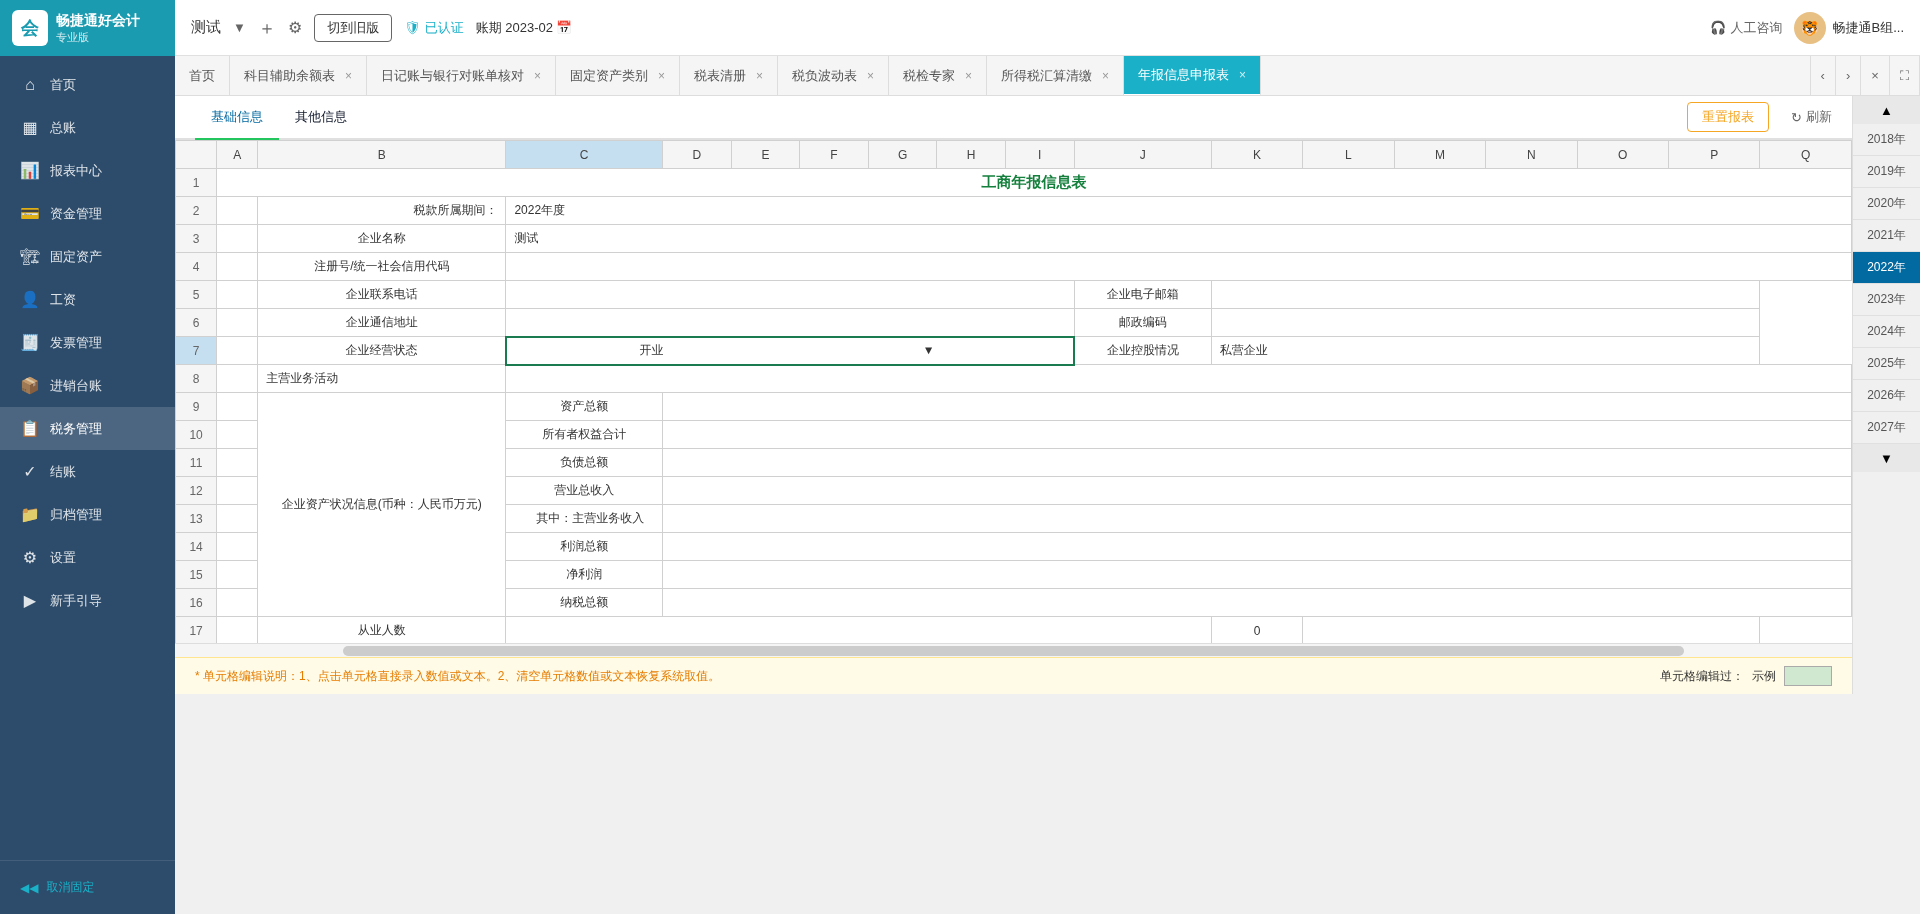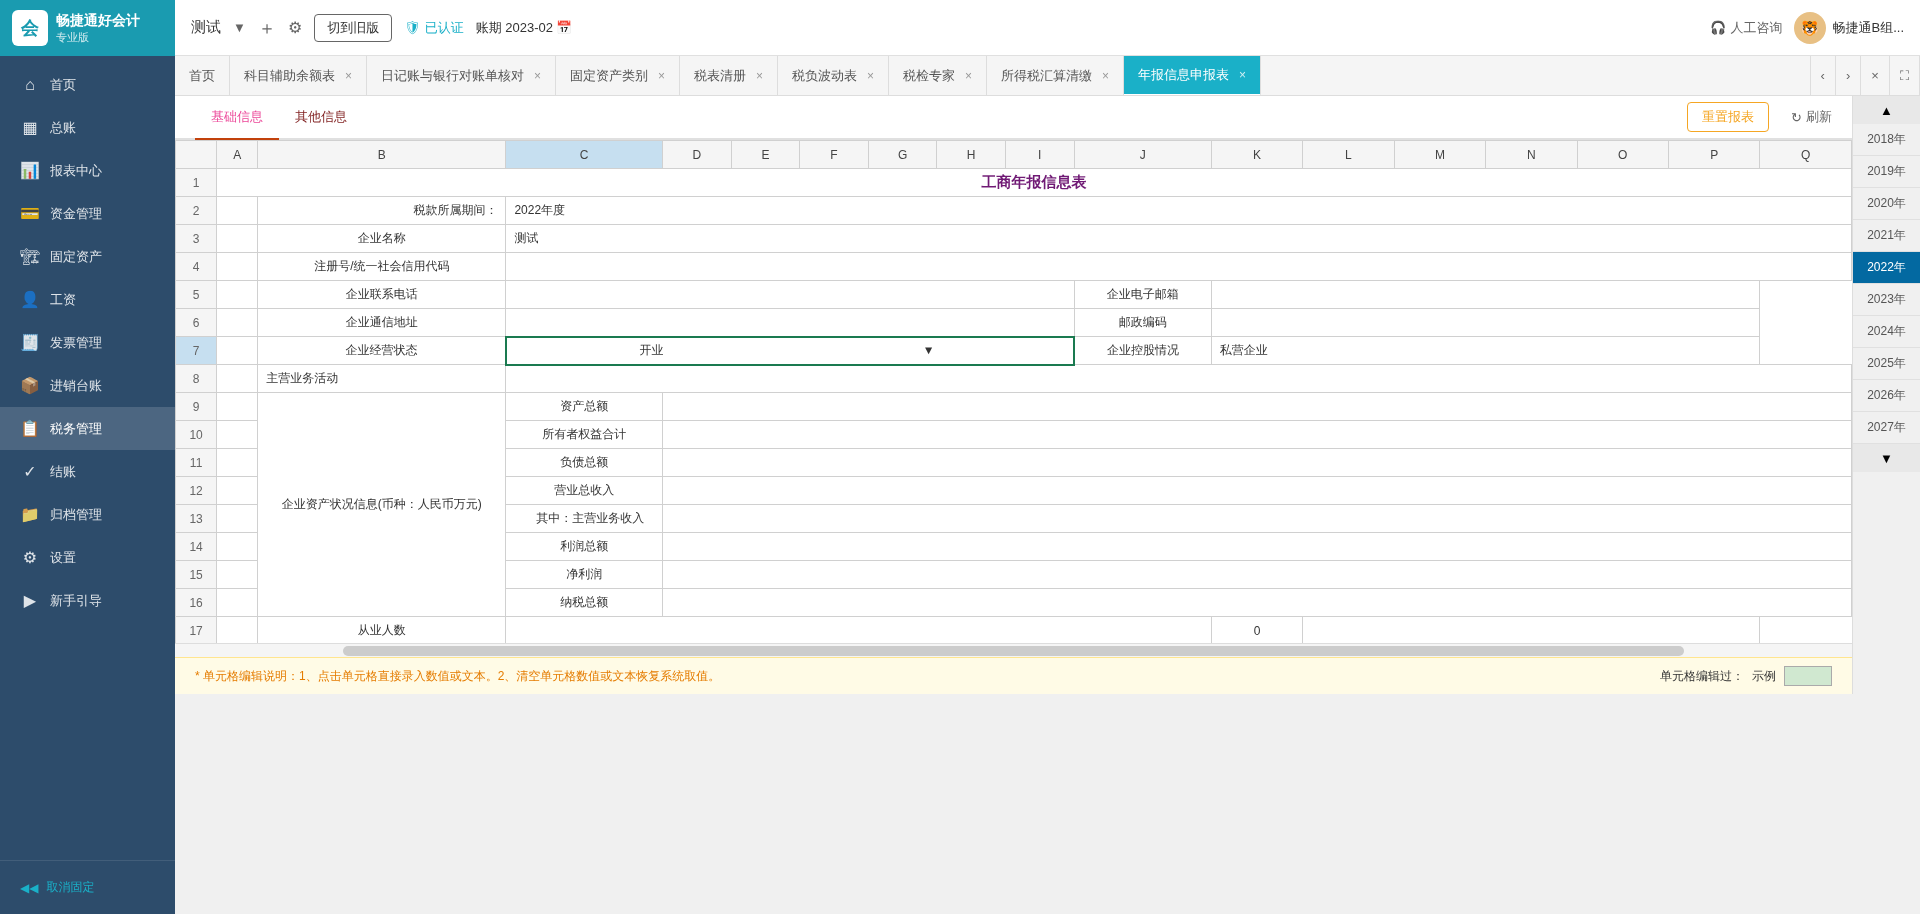--- a/index.html
+++ b/index.html
@@ -46,21 +46,21 @@
     .tab-nav-btn { padding: 0 10px; height: 40px; display: flex; align-items: center; color: #666; cursor: pointer; border-right: 1px solid #ddd; }
 
     
     .content { flex: 1; display: flex; overflow: hidden; }
 
     
     .form-area { flex: 1; background: white; display: flex; flex-direction: column; overflow: hidden; }
 
     
     .sub-tabs { display: flex; align-items: center; padding: 0 20px; border-bottom: 2px solid #e0e0e0; height: 44px; flex-shrink: 0; }
-    .sub-tab { padding: 0 16px; height: 44px; display: flex; align-items: center; cursor: pointer; font-size: 13px; color: #7f1d1d; border-bottom: 2px solid transparent; margin-bottom: -2px; }
+    .sub-tab { padding: 0 16px; height: 44px; display: flex; align-items: center; cursor: pointer; font-size: 13px; color: #0f172a; border-bottom: 2px solid transparent; margin-bottom: -2px; }
     .sub-tab.active { color: #1ab0c8; border-bottom: 2px solid #1ab0c8; }
     .sub-tab-actions { margin-left: auto; display: flex; gap: 22px; }
     .reset-btn { border: 1px solid #f5a623; color: #f5a623; border-radius: 4px; padding: 5px 14px; cursor: pointer; font-size: 13px; background: white; }
     .refresh-btn { display: flex; align-items: center; gap: 4px; color: #666; cursor: pointer; font-size: 13px; }
 
     
     .spreadsheet-wrapper { flex: 1; overflow: auto; position: relative; }
     .spreadsheet { border-collapse: collapse; min-width: 100%; }
     .spreadsheet th, .spreadsheet td { border: 1px solid #d0d0d0; font-size: 12px; white-space: nowrap; }
 
@@ -91,21 +91,21 @@
 
     
     .dropdown-cell { display: flex; align-items: center; justify-content: center; }
     .dropdown-cell span { flex: 1; text-align: center; }
     .dropdown-arrow { color: #333; margin-left: 4px; }
 
     
     .h-scroll { height: 14px; background: #f5f5f5; border-top: 1px solid #ddd; position: relative; }
     .h-scroll-thumb { position: absolute; left: 10%; width: 80%; top: 2px; height: 10px; background: #ccc; border-radius: 5px; }
 
-    .title-row-cell { background: white; text-align: center; font-size: 14px; font-weight: bold; color: #701a75; }
+    .title-row-cell { background: white; text-align: center; font-size: 14px; font-weight: bold; color: #15803d; }
   </style>
 </head>
 <body>
 
 <div class="sidebar">
   <div class="sidebar-logo">
     <div class="sidebar-logo-icon">会</div>
     <div>
       <div class="sidebar-logo-text">畅捷通好会计</div>
       <div class="sidebar-logo-sub">专业版</div>
@@ -243,21 +243,21 @@
       <div class="tab-nav-btn">›</div>
       <div class="tab-nav-btn">×</div>
       <div class="tab-nav-btn">⛶</div>
     </div>
   </div>
 
   <div class="content">
     <div class="form-area">
 
       <div class="sub-tabs">
-        <div class="sub-tab active" style="color:#ec4899; border-bottom:2px solid #c2410c; margin-bottom:-2px;">
+        <div class="sub-tab active" style="color:#0369a1; border-bottom:2px solid #22c55e; margin-bottom:-2px;">
           <span>基础信息</span>
         </div>
         <div class="sub-tab">
           <span>其他信息</span>
         </div>
         <div class="sub-tab-actions">
           <div class="reset-btn">重置报表</div>
           <div class="refresh-btn">
             <span>↻</span>
             <span>刷新</span>

